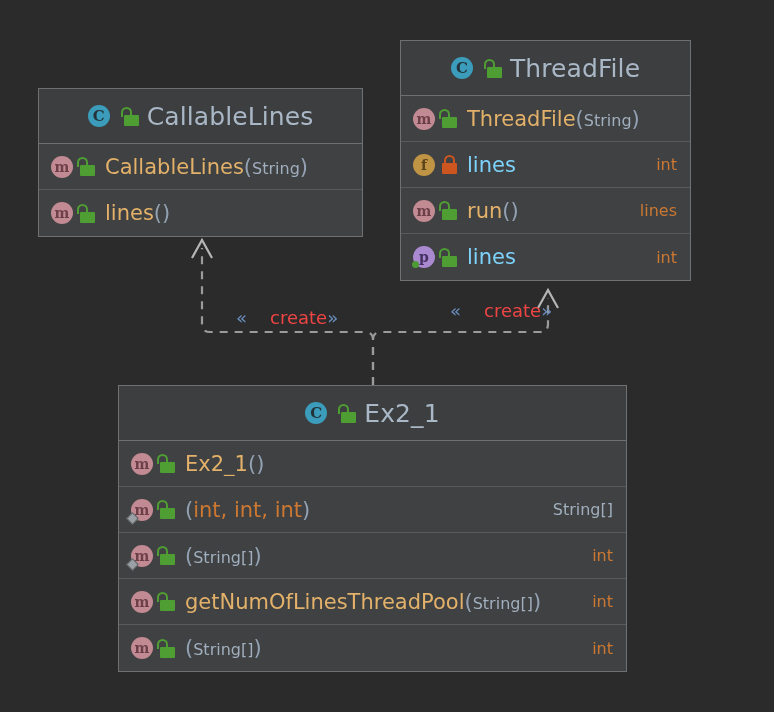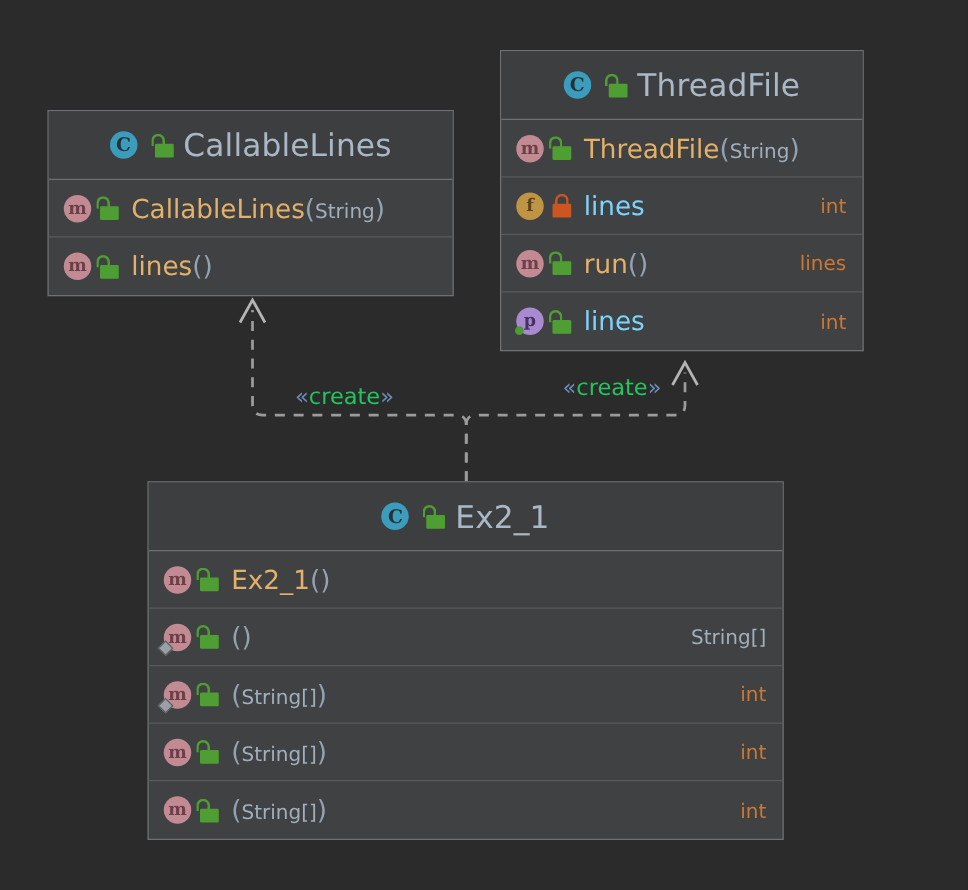--- a/index.html
+++ b/index.html
@@ -166,21 +166,21 @@
     z-index: 2;
     pointer-events: none;
   }
   .edge-label {
     position: absolute;
     font-size: 18px;
     white-space: nowrap;
     z-index: 6;
   }
   .edge-label .guil { color: #6a8fbf; }
-  .edge-label .txt  { color: #22c55e; }
+  .edge-label .txt  { color: #ef4444; margin-left: 23px; }
 </style>
 </head>
 <body>
 
 <div id="canvas">
 
   <svg id="connectors" viewBox="0 0 774 712" width="774" height="712">
 
     <g>
       <path d="M 373 385 L 373 340 Q 373 332 365 332 L 210 332 Q 202 332 202 324 L 202 248" fill="none" stroke="#9b9b9b" stroke-width="2.2" stroke-dasharray="8,7"></path>
@@ -355,20 +355,21 @@
       <span class="icon-wrap">
         <span class="circ m">m</span>
         <span class="static-badge"></span>
       </span>
       <span class="lock open">
         <span class="shackle"></span>
           <span class="body"></span>
       </span>
       <span class="sig">
           <span class="m-paren">(</span>
+          <span class="m-params">int, int, int</span>
           <span class="m-paren">)</span>
       </span>
       <span class="rtype obj">String[]</span>
     </div>
 
     <div class="member-row">
       <span class="icon-wrap">
         <span class="circ m">m</span>
         <span class="static-badge"></span>
       </span>
@@ -386,20 +387,21 @@
 
     <div class="member-row">
       <span class="icon-wrap">
         <span class="circ m">m</span>
       </span>
       <span class="lock open">
         <span class="shackle"></span>
           <span class="body"></span>
       </span>
       <span class="sig">
+        <span class="m-name">getNumOfLinesThreadPool</span>
           <span class="m-paren">(</span>
           <span class="m-obj">String[]</span>
           <span class="m-paren">)</span>
       </span>
       <span class="rtype prim">int</span>
     </div>
 
     <div class="member-row">
       <span class="icon-wrap">
         <span class="circ m">m</span>

